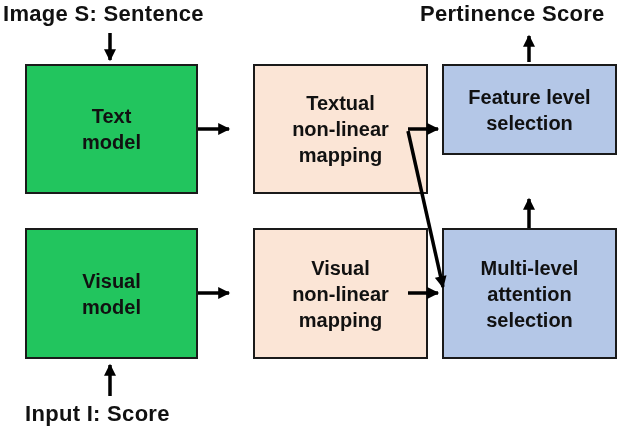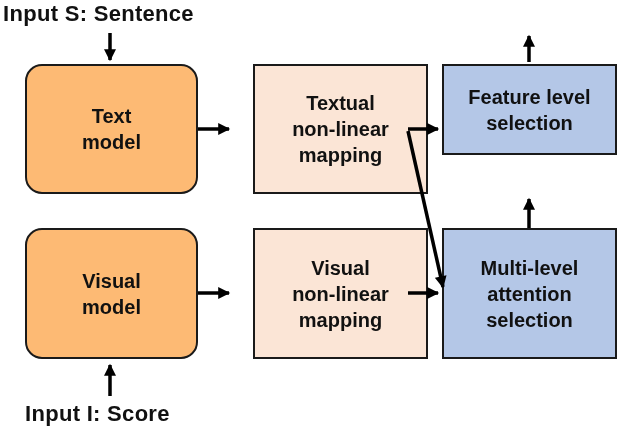--- a/index.html
+++ b/index.html
@@ -27,32 +27,33 @@
     justify-content:center;
     text-align:center;
   }
   .node-label{
     font-weight:bold;
     font-size:20px;
     line-height:26px;
     color:#111111;
     white-space:pre-line;
   }
-  .fill-gray{background:#fdba74;border-radius:17px;}
+  .fill-gray{background:#22c55e;}
   .fill-peach{background:#fbe5d6;margin-left:20px;}
   .fill-blue{background:#b4c7e7;}
   #arrow-layer{position:absolute;left:0;top:0;pointer-events:none;}
   .edge{stroke:#000000;stroke-width:3.5;fill:none;}
 </style>
 </head>
 <body>
 
 <div id="canvas">
 
-  <div class="outer-label" style="left:3px;top:1px;">Input S: Sentence</div>
+  <div class="outer-label" style="left:3px;top:1px;">Image S: Sentence</div>
+  <div class="outer-label" style="left:420px;top:1px;">Pertinence Score</div>
   <div class="outer-label" style="left:25px;top:401px;">Input I: Score</div>
 
   <div class="node fill-gray" style="left:25px;top:64px;width:173px;height:130px;">
     <span class="node-label">Text
 model</span>
   </div>
 
   <div class="node fill-peach" style="left:233px;top:64px;width:175px;height:130px;">
     <span class="node-label">Textual
 non-linear

